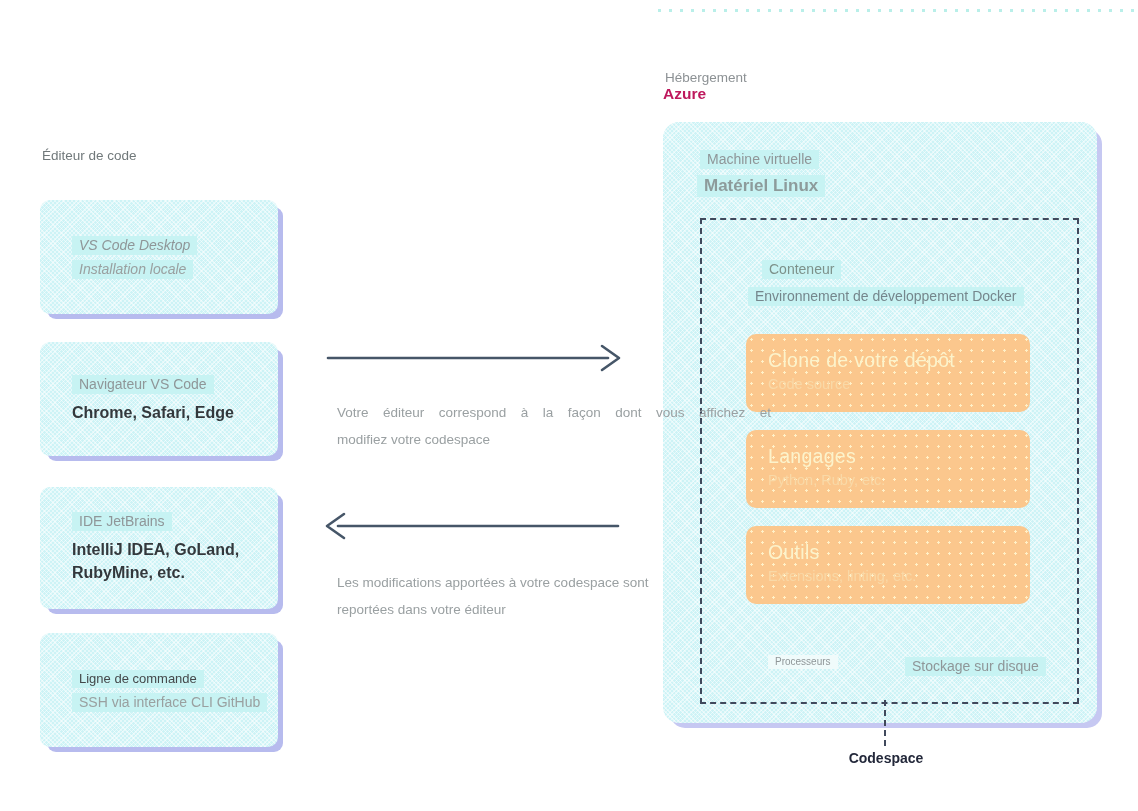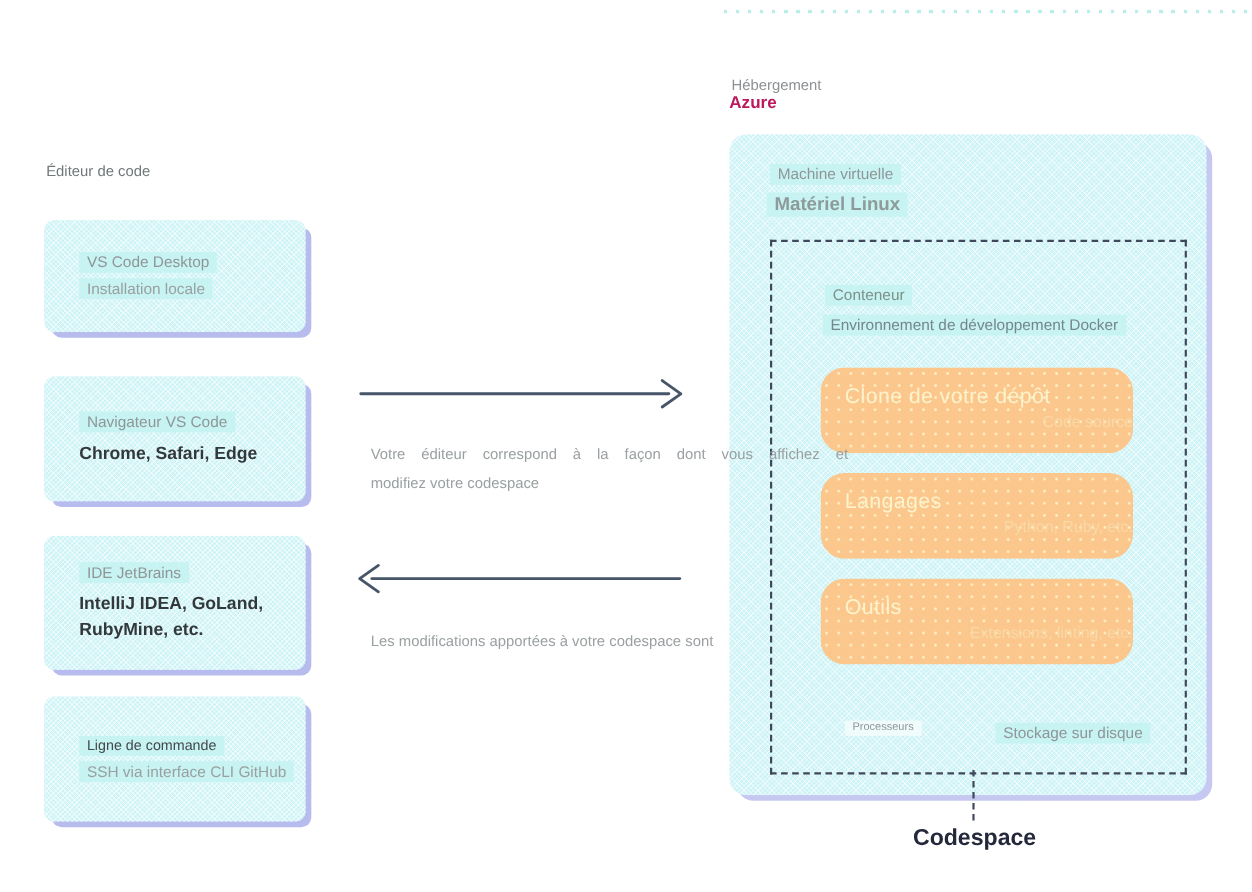--- a/index.html
+++ b/index.html
@@ -42,54 +42,54 @@
 
   
   .vm{left:663px;top:122px;width:434px;height:601px;border-radius:16px;
     box-shadow:6px 6px 0 -1px #c6c8f2;z-index:1;}
   .vm-title{left:37px;top:28px;}
   .vm-sub{left:34px;top:54px;}
   .t-vm-sub{font-size:17px;font-weight:bold;color:#8d9b9b;}
 
   
   .dashedbox{left:37px;top:96px;width:375px;height:482px;border:2px dashed #40495c;}
-  .cont-title{left:48px;top:40px;}
+  .cont-title{left:60px;top:40px;}
   .cont-sub{left:46px;top:67px;}
   .t-cont{font-size:14px;color:#7d918a;}
   .t-cont2{font-size:14px;color:#75868c;}
 
   
-  .ocard{left:44px;width:284px;height:78px;border-radius:22px;box-sizing:border-box;
+  .ocard{left:44px;width:284px;height:78px;border-radius:10px;box-sizing:border-box;
     padding:15px 0 0 22px;background-color:#fbc78d;
     background-image:radial-gradient(rgba(255,244,205,.9) 1px,rgba(0,0,0,0) 1.4px);
     background-size:11px 11px;}
   .otitle{font-size:19.5px;color:#fcf3cb;letter-spacing:.3px;}
-  .osub{font-size:14.5px;color:#f9d9a7;margin-top:4px;text-align:right;}
+  .osub{font-size:14.5px;color:#f9d9a7;margin-top:4px;}
 
   .cpu{left:66px;top:436px;font-size:10px;color:#8f9698;}
   .disk{left:203px;top:438px;font-size:14px;color:#8f9698;}
 
   
   .conn{left:884px;top:700px;height:46px;width:0;border-left:2.5px dashed #40495c;z-index:4;}
   .codespace-label{left:816px;top:750px;width:140px;text-align:center;
-    font-size:21px;font-weight:bold;color:#23283a;}
+    font-size:14px;font-weight:bold;color:#23283a;}
 </style>
 </head>
 <body>
 
 <div class="canvas">
 
   <div class="abs top-dotted"></div>
 
   <div class="abs azure-title">Azure</div>
   <div class="abs azure-sub">Hébergement</div>
 
   <div class="abs editor-label">Éditeur de code</div>
 
-  <div class="abs ecard dith" style="top:200px;height:102px;">
+  <div class="abs ecard dith" style="top:200px;height:114px;font-style:italic;">
     <div class="row"><span class="hl t-gray">VS Code Desktop</span></div>
     <div class="row"><span class="hl t-gray2">Installation locale</span></div>
   </div>
 
   <div class="abs ecard dith" style="top:342px;height:114px;">
     <div class="row"><span class="hl t-gray">Navigateur VS Code</span></div>
     <div class="row strong">Chrome, Safari, Edge</div>
   </div>
 
   <div class="abs ecard dith" style="top:487px;height:122px;">
@@ -112,20 +112,21 @@
     <div>modifiez votre codespace</div>
   </div>
 
   <svg class="abs arrow-svg" style="left:320px;top:511px;" width="302" height="30">
     <line x1="18" y1="15" x2="298" y2="15" stroke="#465668" stroke-width="2.6" stroke-linecap="round"></line>
     <path d="M24,3 L7,15 L24,27" fill="none" stroke="#465668" stroke-width="2.6" stroke-linecap="round" stroke-linejoin="round"></path>
   </svg>
 
   <div class="abs caption" style="left:337px;top:545px;width:430px;">
     <div>Les modifications apportées à votre codespace sont</div>
+    <div>reportées dans votre éditeur</div>
   </div>
 
   <div class="abs vm dith">
     <div class="abs vm-title">
       <span class="hl t-gray">Machine virtuelle</span>
     </div>
     <div class="abs vm-sub">
       <span class="hl t-vm-sub">Matériel Linux</span>
     </div>
 

